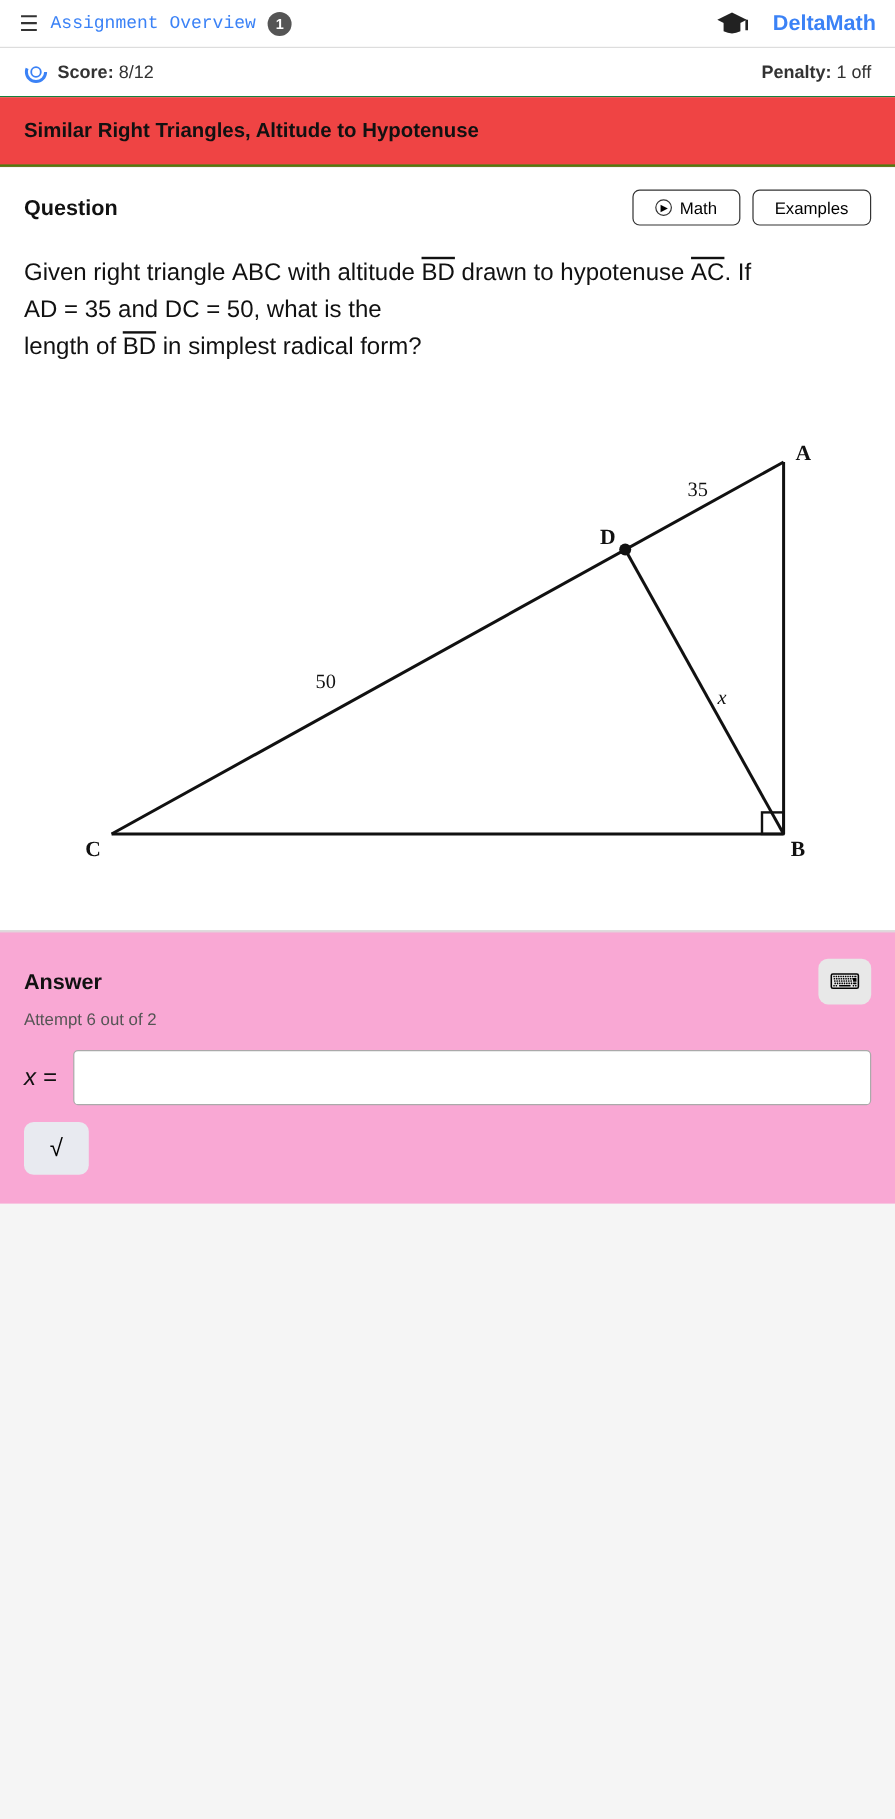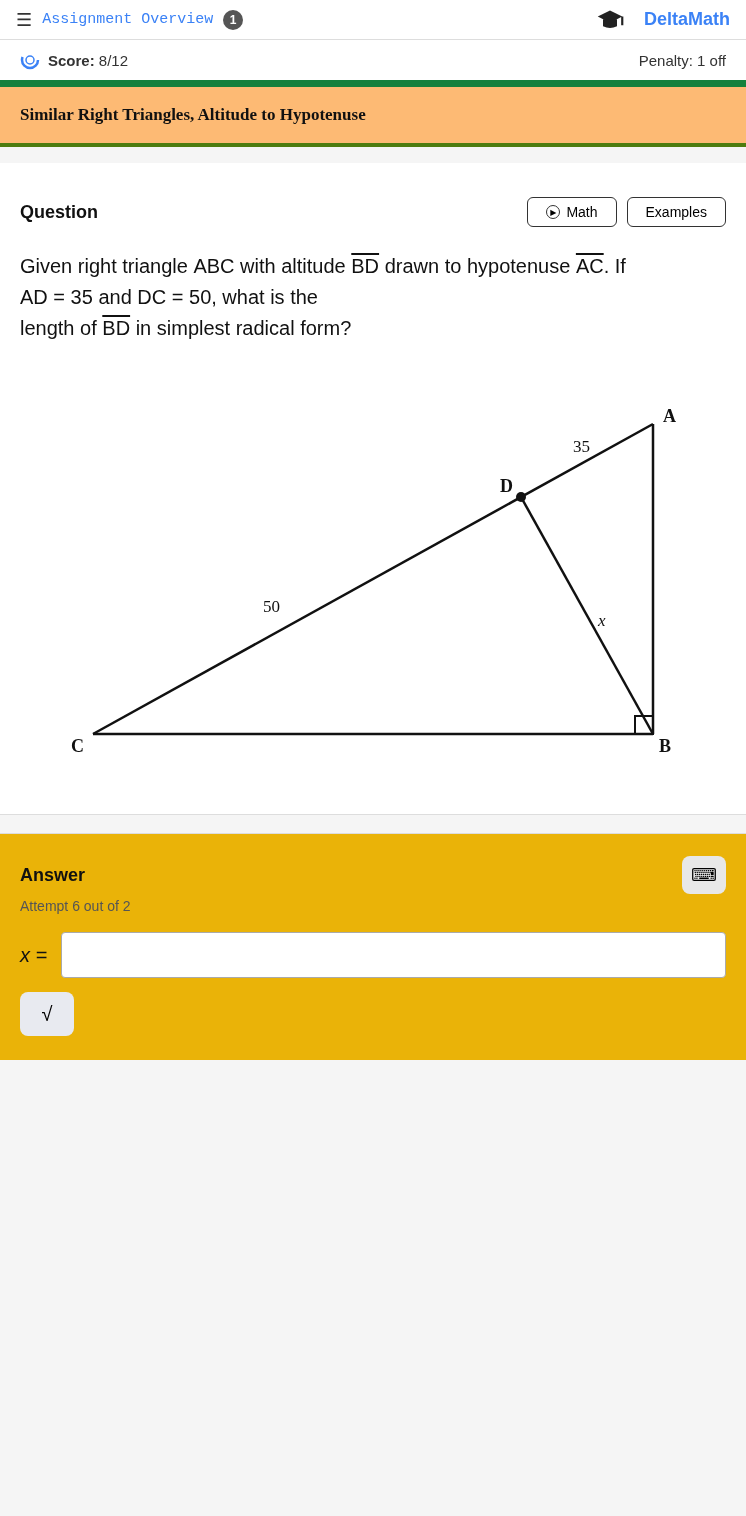--- a/index.html
+++ b/index.html
@@ -70,60 +70,59 @@
     }
     .logo-text span { color: #3b82f6; }
 
     
     .score-bar {
       display: flex;
       align-items: center;
       justify-content: space-between;
       padding: 10px 20px;
       background: #fff;
-      border-bottom: 7px solid #15803d;
+      border-bottom: 1px solid #15803d;
     }
     .score-left {
       display: flex;
       align-items: center;
       gap: 8px;
     }
     .score-spinner {
       width: 20px;
       height: 20px;
     }
     .score-text {
       font-size: 15px;
       color: #333;
     }
     .score-text strong { font-weight: 700; }
     .penalty-text {
       font-size: 15px;
       color: #333;
     }
-    .penalty-text strong { font-weight: 400; margin-left: 24px; }
+    .penalty-text strong { font-weight: 700; margin-left: 24px; }
 
     
     .topic-title-bar {
-      background: #fdba74;
-      border-bottom: 4px solid #4d7c0f;
+      background: #ef4444;
+      border-bottom: 2px solid #4d7c0f;
       padding: 18px 20px;
-      font-family: Liberation Serif, serif;
     }
     .topic-title {
       font-size: 17px;
       font-weight: 700;
       color: #111;
     }
 
     
     .question-area {
       background: #fff;
-      margin-top: 16px;
-      padding: 16px 0 30px 0;
+      margin-top: 1px;
+      padding: 0 0 30px 0;
       border-bottom: 1px solid #ddd;
     }
 
     .question-header {
       display: flex;
       align-items: center;
       justify-content: space-between;
       padding: 18px 20px 10px 20px;
     }
     .question-label {
@@ -341,21 +340,21 @@
       <text x="540" y="88" font-size="17" font-family="serif" fill="#111">35</text>
 
       <text x="230" y="248" font-size="17" font-family="serif" fill="#111">50</text>
 
       <text x="565" y="262" font-size="17" font-family="serif" font-style="italic" fill="#111">x</text>
     </svg>
   </div>
 
 </div>
 
-<div class="answer-section" style="background:#eab308; padding: 22px 20px 24px 20px; border-top: 1px solid #ddd; margin-top: 18px;">
+<div class="answer-section" style="background:#f9a8d4; padding: 22px 20px 24px 20px; border-top: 1px solid #ddd; margin-top: 0;">
 
   <div class="answer-header">
     <span class="answer-label">Answer</span>
     <button class="keyboard-btn">⌨</button>
   </div>
 
   <p class="attempt-text">Attempt 6 out of 2</p>
 
   <div class="answer-input-row">
     <span class="answer-eq">x =</span>

